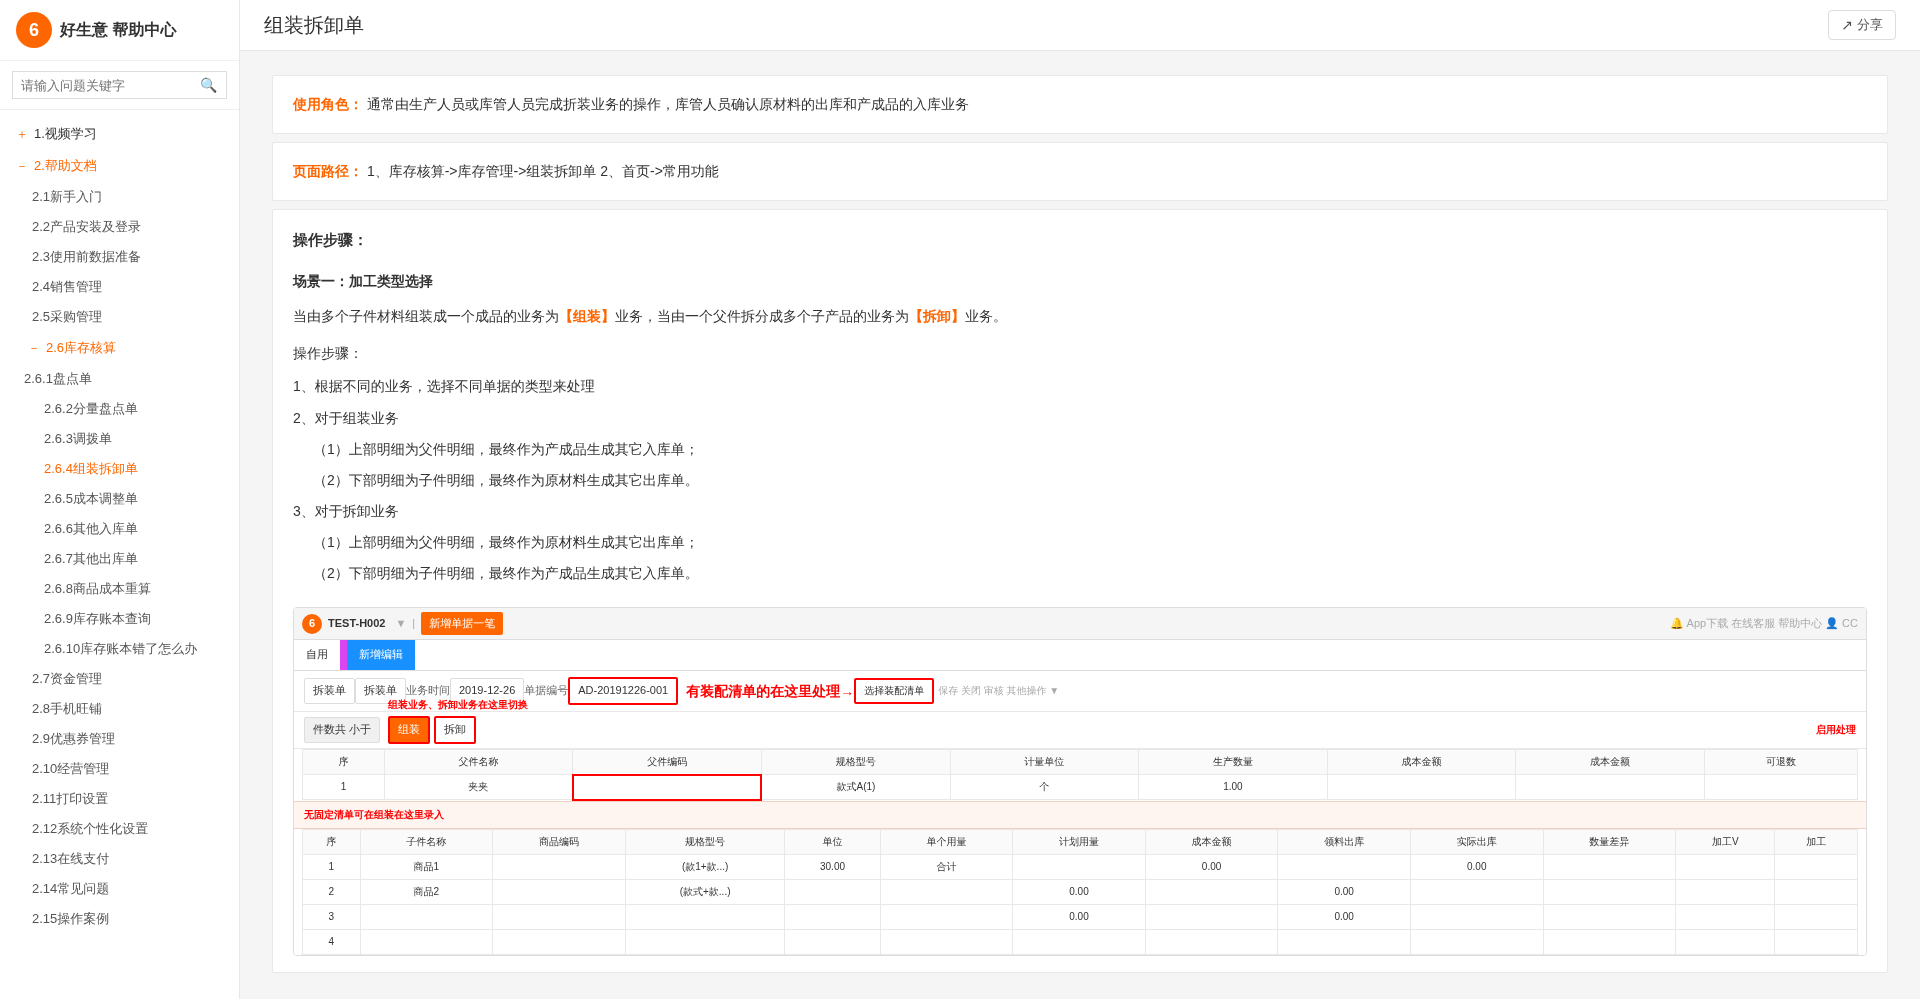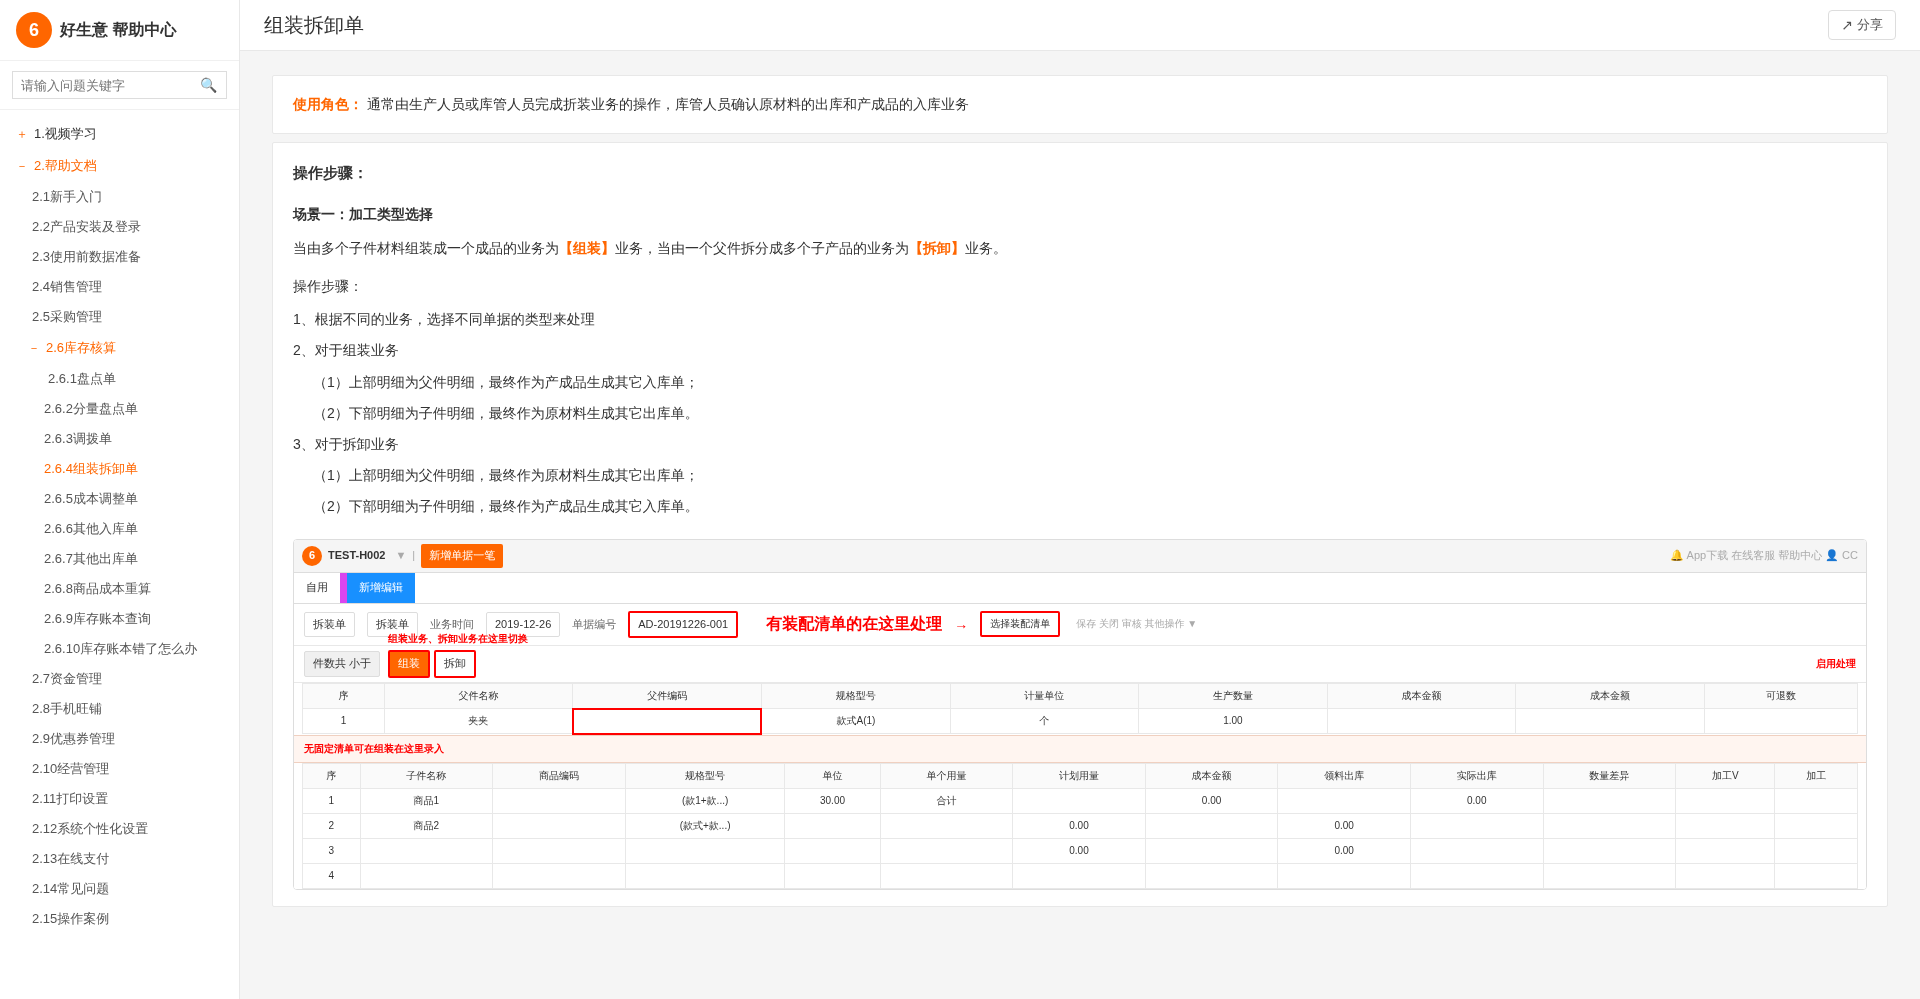--- a/index.html
+++ b/index.html
@@ -249,21 +249,21 @@
     <div class="nav-sub-item">2.2产品安装及登录</div>
     <div class="nav-sub-item">2.3使用前数据准备</div>
     <div class="nav-sub-item">2.4销售管理</div>
     <div class="nav-sub-item">2.5采购管理</div>
 
     <div class="nav-item parent expanded active" style="padding-left:28px;">
       <span class="minus-icon">－</span>
       <span>2.6库存核算</span>
     </div>
 
-    <div class="nav-sub-item" style="padding-left:48px;">2.6.1盘点单</div>
+    <div class="nav-sub-item" style="padding-left:24px;">2.6.1盘点单</div>
     <div class="nav-sub-item" style="padding-left:44px;">2.6.2分量盘点单</div>
     <div class="nav-sub-item" style="padding-left:44px;">2.6.3调拨单</div>
     <div class="nav-sub-item active" style="padding-left:44px;color:#f60;">2.6.4组装拆卸单</div>
     <div class="nav-sub-item" style="padding-left:44px;">2.6.5成本调整单</div>
     <div class="nav-sub-item" style="padding-left:44px;">2.6.6其他入库单</div>
     <div class="nav-sub-item" style="padding-left:44px;">2.6.7其他出库单</div>
     <div class="nav-sub-item" style="padding-left:44px;">2.6.8商品成本重算</div>
     <div class="nav-sub-item" style="padding-left:44px;">2.6.9库存账本查询</div>
     <div class="nav-sub-item" style="padding-left:44px;">2.6.10库存账本错了怎么办</div>
 
@@ -289,20 +289,24 @@
   </div>
 
   <div id="content-area">
 
 
     <div class="content-section">
       <span class="highlight-orange">使用角色：</span>
       <span>通常由生产人员或库管人员完成折装业务的操作，库管人员确认原材料的出库和产成品的入库业务</span>
     </div>
 
+    <div class="content-section">
+      <span class="highlight-orange">页面路径：</span>
+      <span>1、库存核算-&gt;库存管理-&gt;组装拆卸单 2、首页-&gt;常用功能</span>
+    </div>
 
     <div class="content-section">
       <div class="steps-heading">操作步骤：</div>
 
       <div class="scene-heading">
         <span>场景一：加工类型选择</span>
       </div>
 
       <p class="content-text">
         当由多个子件材料组装成一个成品的业务为<span class="highlight-orange">【组装】</span>业务，当由一个父件拆分成多个子产品的业务为<span class="highlight-orange">【拆卸】</span>业务。
@@ -331,29 +335,29 @@
             <span style="background:#f60;color:#fff;padding:2px 8px;border-radius:2px;font-size:11px;">新增单据一笔</span>
             <div style="flex:1;"></div>
             <span style="color:#aaa;font-size:11px;">🔔 App下载 在线客服 帮助中心 👤 CC</span>
           </div>
 
           <div style="display:flex;border-bottom:1px solid #ddd;background:#fff;font-size:11px;">
             <div style="padding:5px 12px;border-right:7px solid #d946ef;background:#fff;color:#333;">自用</div>
             <div style="padding:5px 12px;background:#1890ff;color:#fff;">新增编辑</div>
           </div>
 
-          <div style="padding:6px 10px;border-bottom:1px solid #e8e8e8;display:flex;align-items:center;flex-wrap:wrap;gap:12px;font-size:11px;background:#fff;">
+          <div style="padding:6px 10px;border-bottom:1px solid #e8e8e8;display:flex;align-items:center;flex-wrap:wrap;gap:0;font-size:11px;background:#fff;">
             <span style="border:1px solid #ddd;padding:2px 8px;border-radius:2px;">拆装单</span>
             <span style="border:1px solid #ddd;padding:2px 8px;border-radius:2px;">拆装单</span>
             <span style="color:#666;">业务时间</span>
             <span style="border:1px solid #ddd;padding:2px 8px;border-radius:2px;">2019-12-26</span>
             <span style="color:#666;">单据编号</span>
             <span style="border:2px solid red;padding:2px 8px;border-radius:2px;color:#333;">AD-20191226-001</span>
 
-            <span style="color:#f00;font-size:16px;font-weight:bold;margin-left:16px;">有装配清单的在这里处理</span>
+            <span style="color:#f00;font-size:14px;font-weight:bold;margin-left:8px;">有装配清单的在这里处理</span>
             <span style="color:#f00;font-size:14px;">→</span>
             <span style="border:2px solid red;padding:2px 8px;border-radius:2px;background:#fff;font-size:10px;">选择装配清单</span>
             <span style="color:#aaa;font-size:10px;margin-left:4px;">保存 关闭 审核 其他操作 ▼</span>
           </div>
 
           <div style="padding:4px 10px;display:flex;align-items:center;gap:8px;font-size:11px;background:#fff;border-bottom:1px solid #e8e8e8;">
             <span style="border:1px solid #ddd;padding:2px 8px;border-radius:2px;background:#f0f0f0;">件数共 小于</span>
             <div style="position:relative;display:inline-flex;align-items:center;gap:4px;">
               <span style="border:2px solid red;background:#f60;color:#fff;padding:2px 8px;border-radius:2px;font-size:11px;">组装</span>
               <span style="border:2px solid red;padding:2px 8px;border-radius:2px;font-size:11px;">拆卸</span>

